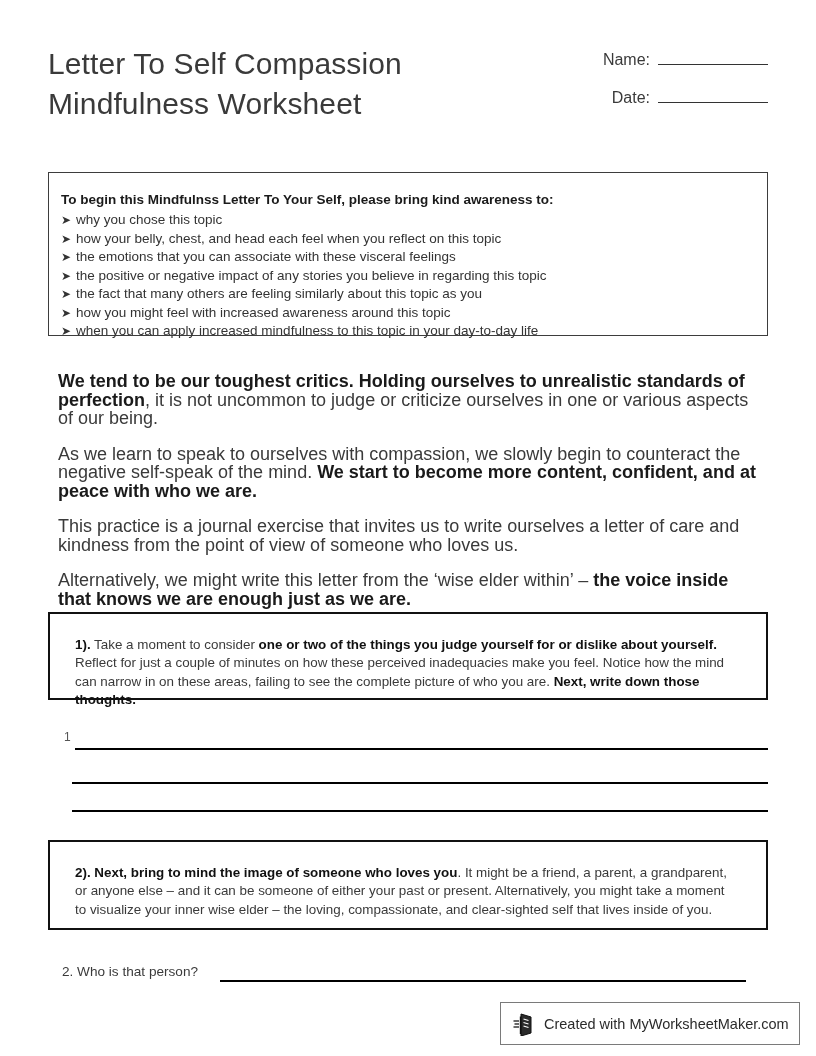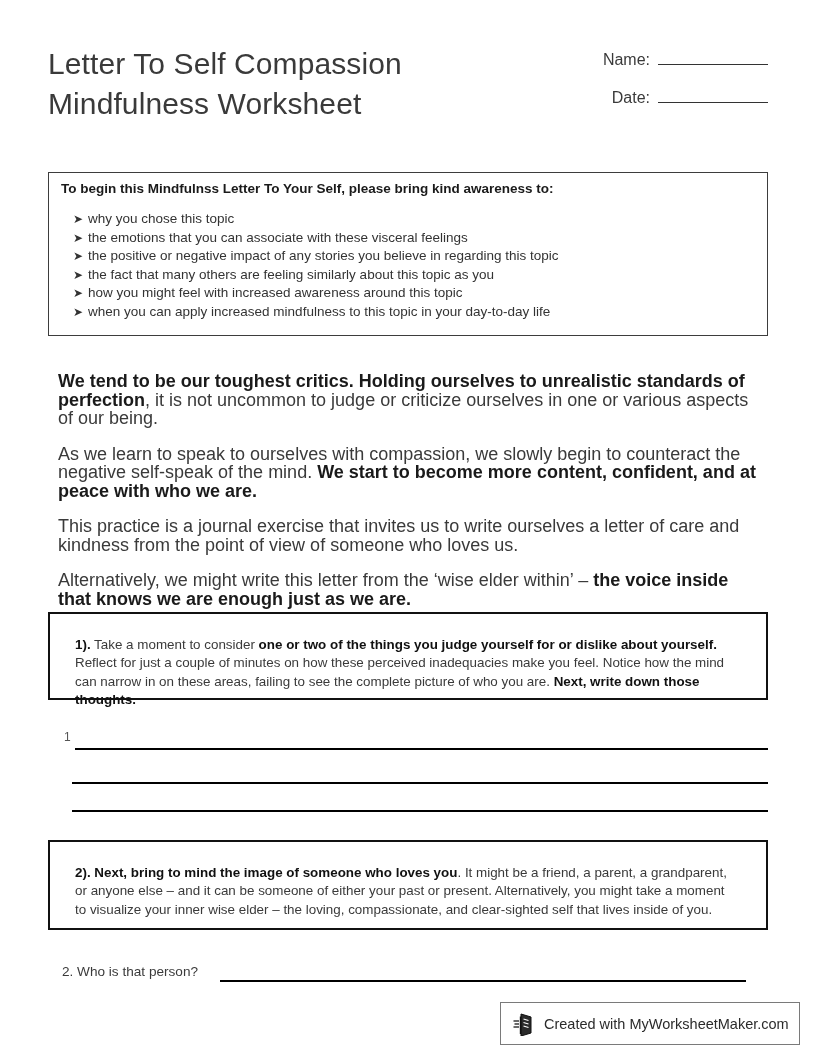--- a/index.html
+++ b/index.html
@@ -73,30 +73,30 @@
     background: #ffffff;
   }
   .box-thin { border: 1.2px solid #3d3d3d; }
   .box-thick { border: 2.2px solid #111111; }
 
   .intro-box {
     left: 48px;
     top: 172px;
     width: 720px;
     height: 164px;
-    padding: 6px 14px 10px 12px;
+    padding: 17px 14px 10px 12px;
   }
   .intro-head {
     font-size: 13.5px;
     font-weight: bold;
     color: #1a1a1a;
     line-height: 19px;
     margin-bottom: 2px;
   }
-  .bullet-list { margin: 12px; padding: 0; list-style: none; }
+  .bullet-list { margin: 0; padding: 0; list-style: none; }
   .bullet-item {
     font-size: 13.5px;
     line-height: 18.5px;
     color: #333333;
     white-space: nowrap;
   }
   .arrow {
     display: inline-block;
     color: #333333;
     font-size: 12px;
@@ -234,20 +234,21 @@
         <span class="meta-label">Date:</span>
         <span class="meta-rule"></span>
       </div>
     </div>
   </div>
 
   <div class="box box-thin intro-box">
     <div class="intro-head">To begin this Mindfulnss Letter To Your Self, please bring kind awareness to:</div>
     <ul class="bullet-list" id="bullet-list">
         <li class="bullet-item"><span class="arrow">➤</span><span>why you chose this topic</span></li>
+        <li class="bullet-item"><span class="arrow">➤</span><span>how your belly, chest, and head each feel when you reflect on this topic</span></li>
         <li class="bullet-item"><span class="arrow">➤</span><span>the emotions that you can associate with these visceral feelings</span></li>
         <li class="bullet-item"><span class="arrow">➤</span><span>the positive or negative impact of any stories you believe in regarding this topic</span></li>
         <li class="bullet-item"><span class="arrow">➤</span><span>the fact that many others are feeling similarly about this topic as you</span></li>
         <li class="bullet-item"><span class="arrow">➤</span><span>how you might feel with increased awareness around this topic</span></li>
         <li class="bullet-item"><span class="arrow">➤</span><span>when you can apply increased mindfulness to this topic in your day-to-day life</span></li>
       </ul>
   </div>
 
   <div class="body-text" id="body-text">
       <p class="para"><b>We tend to be our toughest critics. Holding ourselves to unrealistic standards of perfection</b><span>, it is not uncommon to judge or criticize ourselves in one or various aspects of our being.</span></p>

